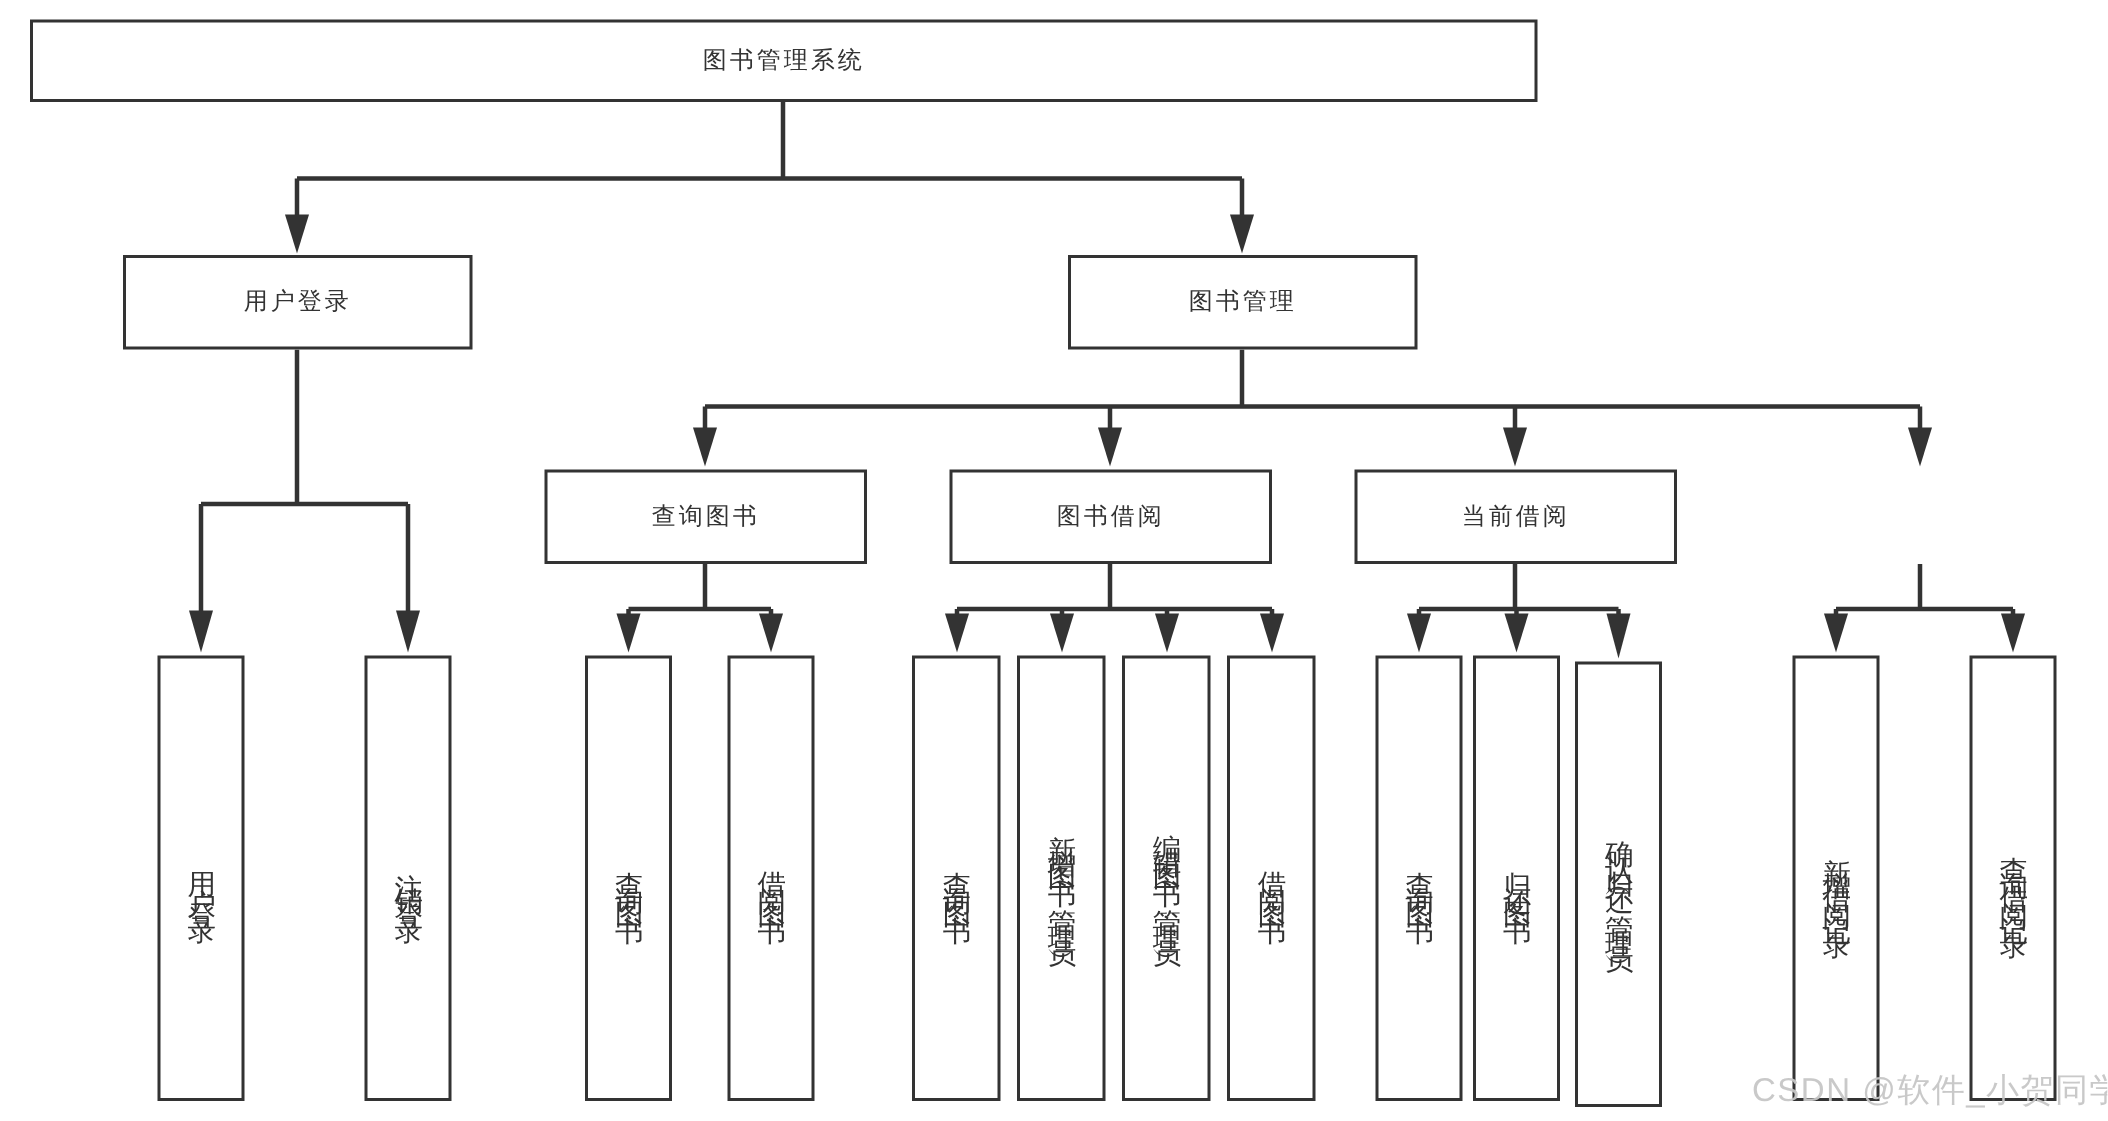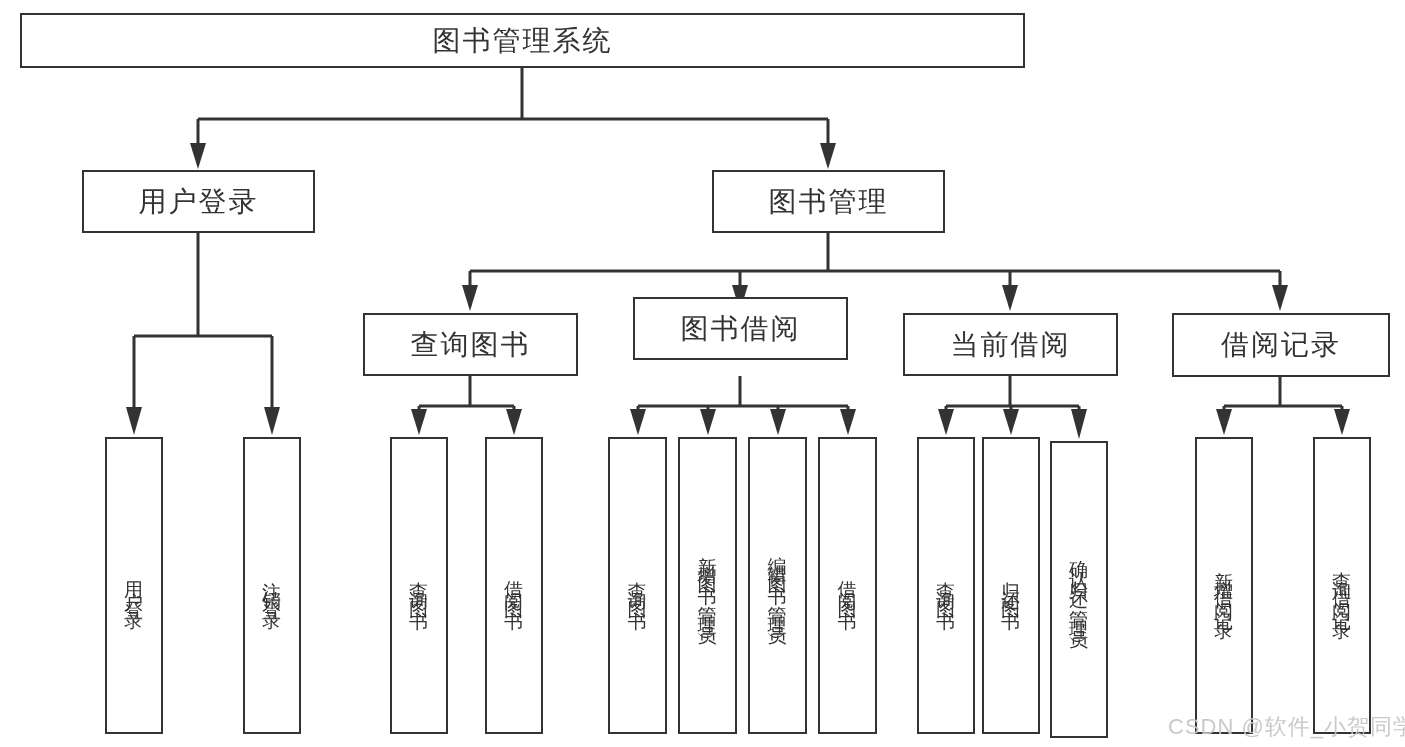--- a/index.html
+++ b/index.html
@@ -26,21 +26,21 @@
     box-sizing: border-box;
     background: #ffffff;
     border: 2.5px solid #333333;
     color: #333333;
     display: flex;
     align-items: center;
     justify-content: center;
     z-index: 2;
   }
   .hnode {
-    font-size: 28px;
+    font-size: 16px;
     letter-spacing: 2px;
     font-family: Liberation Serif, serif;
   }
   .vnode .vtext {
     writing-mode: vertical-rl;
     text-orientation: mixed;
     font-size: 19px;
     letter-spacing: 10px;
     line-height: 1;
     white-space: nowrap;
@@ -108,28 +108,25 @@
   <div class="node hnode" style="left:82px; top:170px; width:233px; height:63px;">
     <span>用户登录</span>
   </div>
   <div class="node hnode" style="left:712px; top:170px; width:233px; height:63px;text-align:center;">
     <span>图书管理</span>
   </div>
 
   <div class="node hnode" style="left:363px; top:313px; width:215px; height:63px;">
     <span>查询图书</span>
   </div>
-  <div class="node hnode" style="left:633px; top:297px; width:215px; height:63px;align-items:center;">
+  <div class="node hnode" style="left:633px; top:313px; width:215px; height:63px;align-items:center;">
     <span>图书借阅</span>
   </div>
   <div class="node hnode" style="left:903px; top:313px; width:215px; height:63px;">
     <span>当前借阅</span>
-  </div>
-  <div class="node hnode" style="left:1172px; top:313px; width:218px; height:64px;">
-    <span>借阅记录</span>
   </div>
 
   <div class="node vnode" style="left:105px; top:437px; width:58px; height:297px;">
     <span class="vtext">用户登录</span>
   </div>
   <div class="node vnode" style="left:243px; top:437px; width:58px; height:297px;">
     <span class="vtext">注销登录</span>
   </div>
 
   <div class="node vnode" style="left:390px; top:437px; width:58px; height:297px;">

